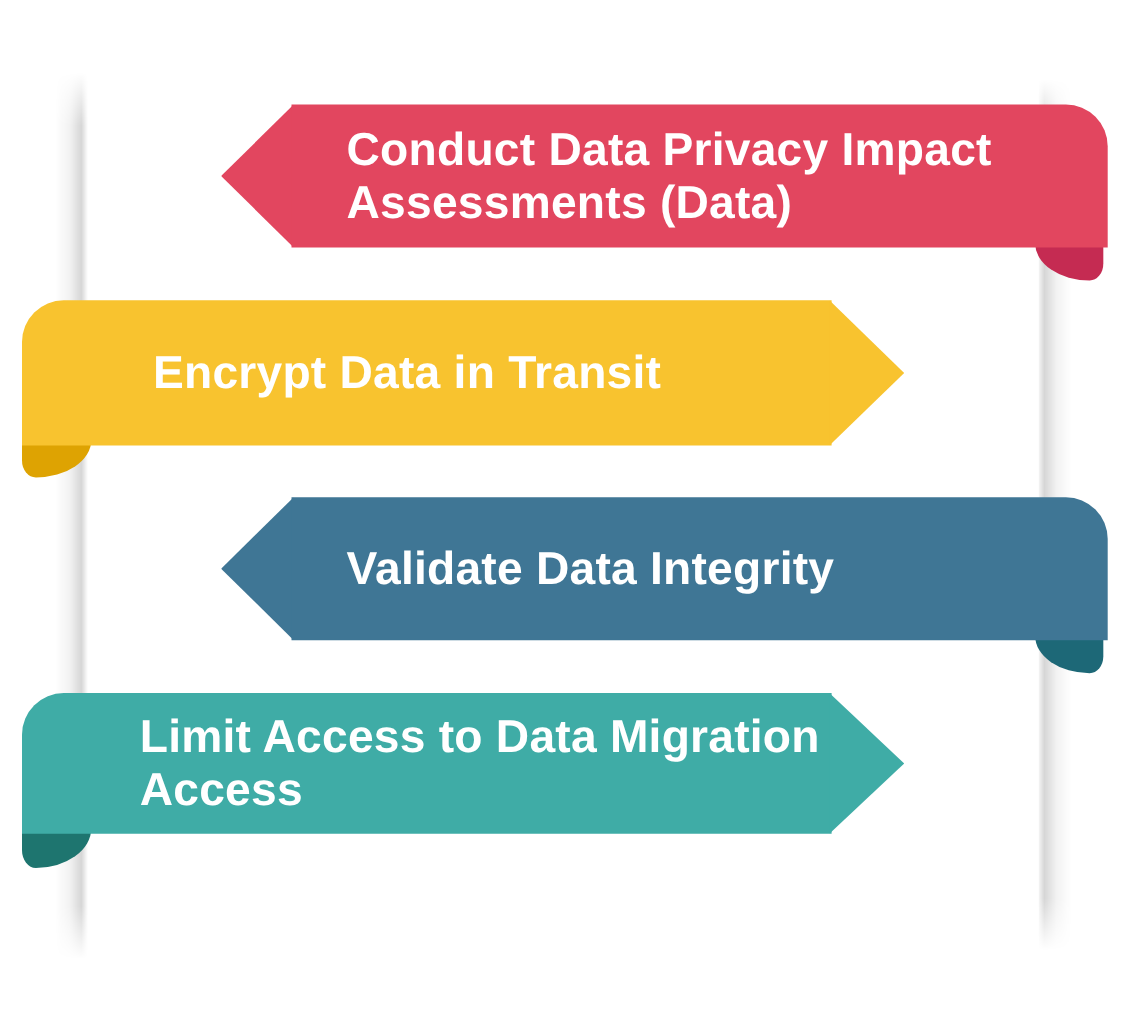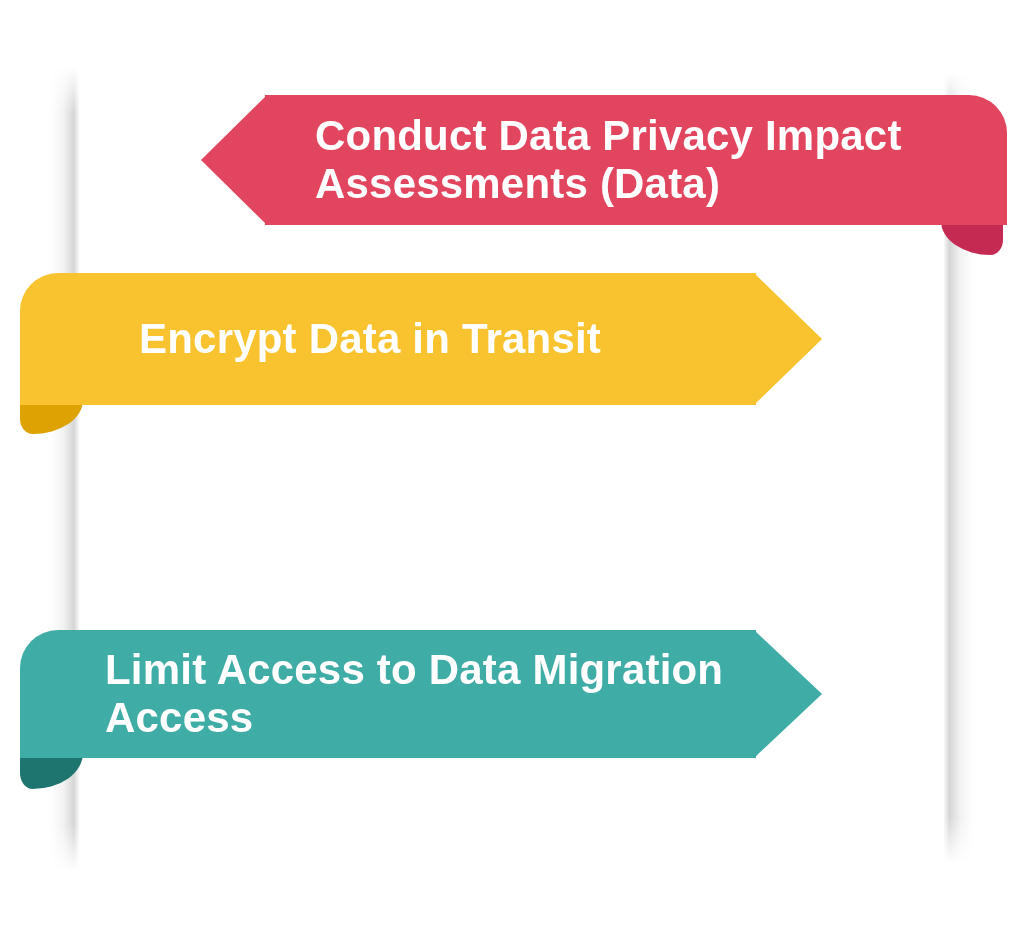--- a/index.html
+++ b/index.html
@@ -108,24 +108,33 @@
   <div class="ribbon" style="left:18px; top:273px; width:804px; height:165px;">
     <div class="fold curl-left" style="left: 2px; top: 127px; width: 63px; height: 34px; background-color: rgb(222, 163, 2);"></div>
     <div class="body round-tl" style="left: 2px; width: 736px; top: 0px; height: 132px; padding-left: 119px; box-sizing: border-box; background-color: rgb(248, 195, 47);">
       <div class="label">
         <span class="line">Encrypt Data in Transit</span>
       </div>
     </div>
     <div class="arrowhead point-right" style="left: 736px; width: 68px; height: 132px; background-color: rgb(248, 195, 47);"></div>
   </div>
 
+  <div class="ribbon" style="left:201px; top:452px; width:806px; height:162px;">
+    <div class="fold curl-right" style="left: 740px; top: 126px; width: 62px; height: 34px; background-color: rgb(29, 104, 119);"></div>
+    <div class="arrowhead point-left" style="left: 0px; width: 66px; height: 130px; background-color: rgb(63, 118, 149);"></div>
+    <div class="body round-tr" style="left: 64px; right: 0px; top: 0px; height: 130px; padding-left: 50px; background-color: rgb(63, 118, 149);">
+      <div class="label">
+        <span class="line">Validate Data Integrity</span>
+      </div>
+    </div>
+  </div>
 
   <div class="ribbon" style="left:18px; top:630px; width:804px; height:164px;">
     <div class="fold curl-left" style="left: 2px; top: 123px; width: 63px; height: 36px; background-color: rgb(30, 117, 111);"></div>
-    <div class="body round-tl" style="left: 2px; width: 736px; top: 0px; height: 128px; padding-left: 85px; box-sizing: border-box; background-color: rgb(63, 172, 166);">
+    <div class="body round-tl" style="left: 2px; width: 736px; top: 0px; height: 128px; padding-left: 107px; box-sizing: border-box; background-color: rgb(63, 172, 166);">
       <div class="label">
         <span class="line">Limit Access to Data Migration</span>
         <span class="line">Access</span>
       </div>
     </div>
     <div class="arrowhead point-right" style="left: 736px; width: 68px; height: 128px; background-color: rgb(63, 172, 166);"></div>
   </div>
 
 </div>
 

